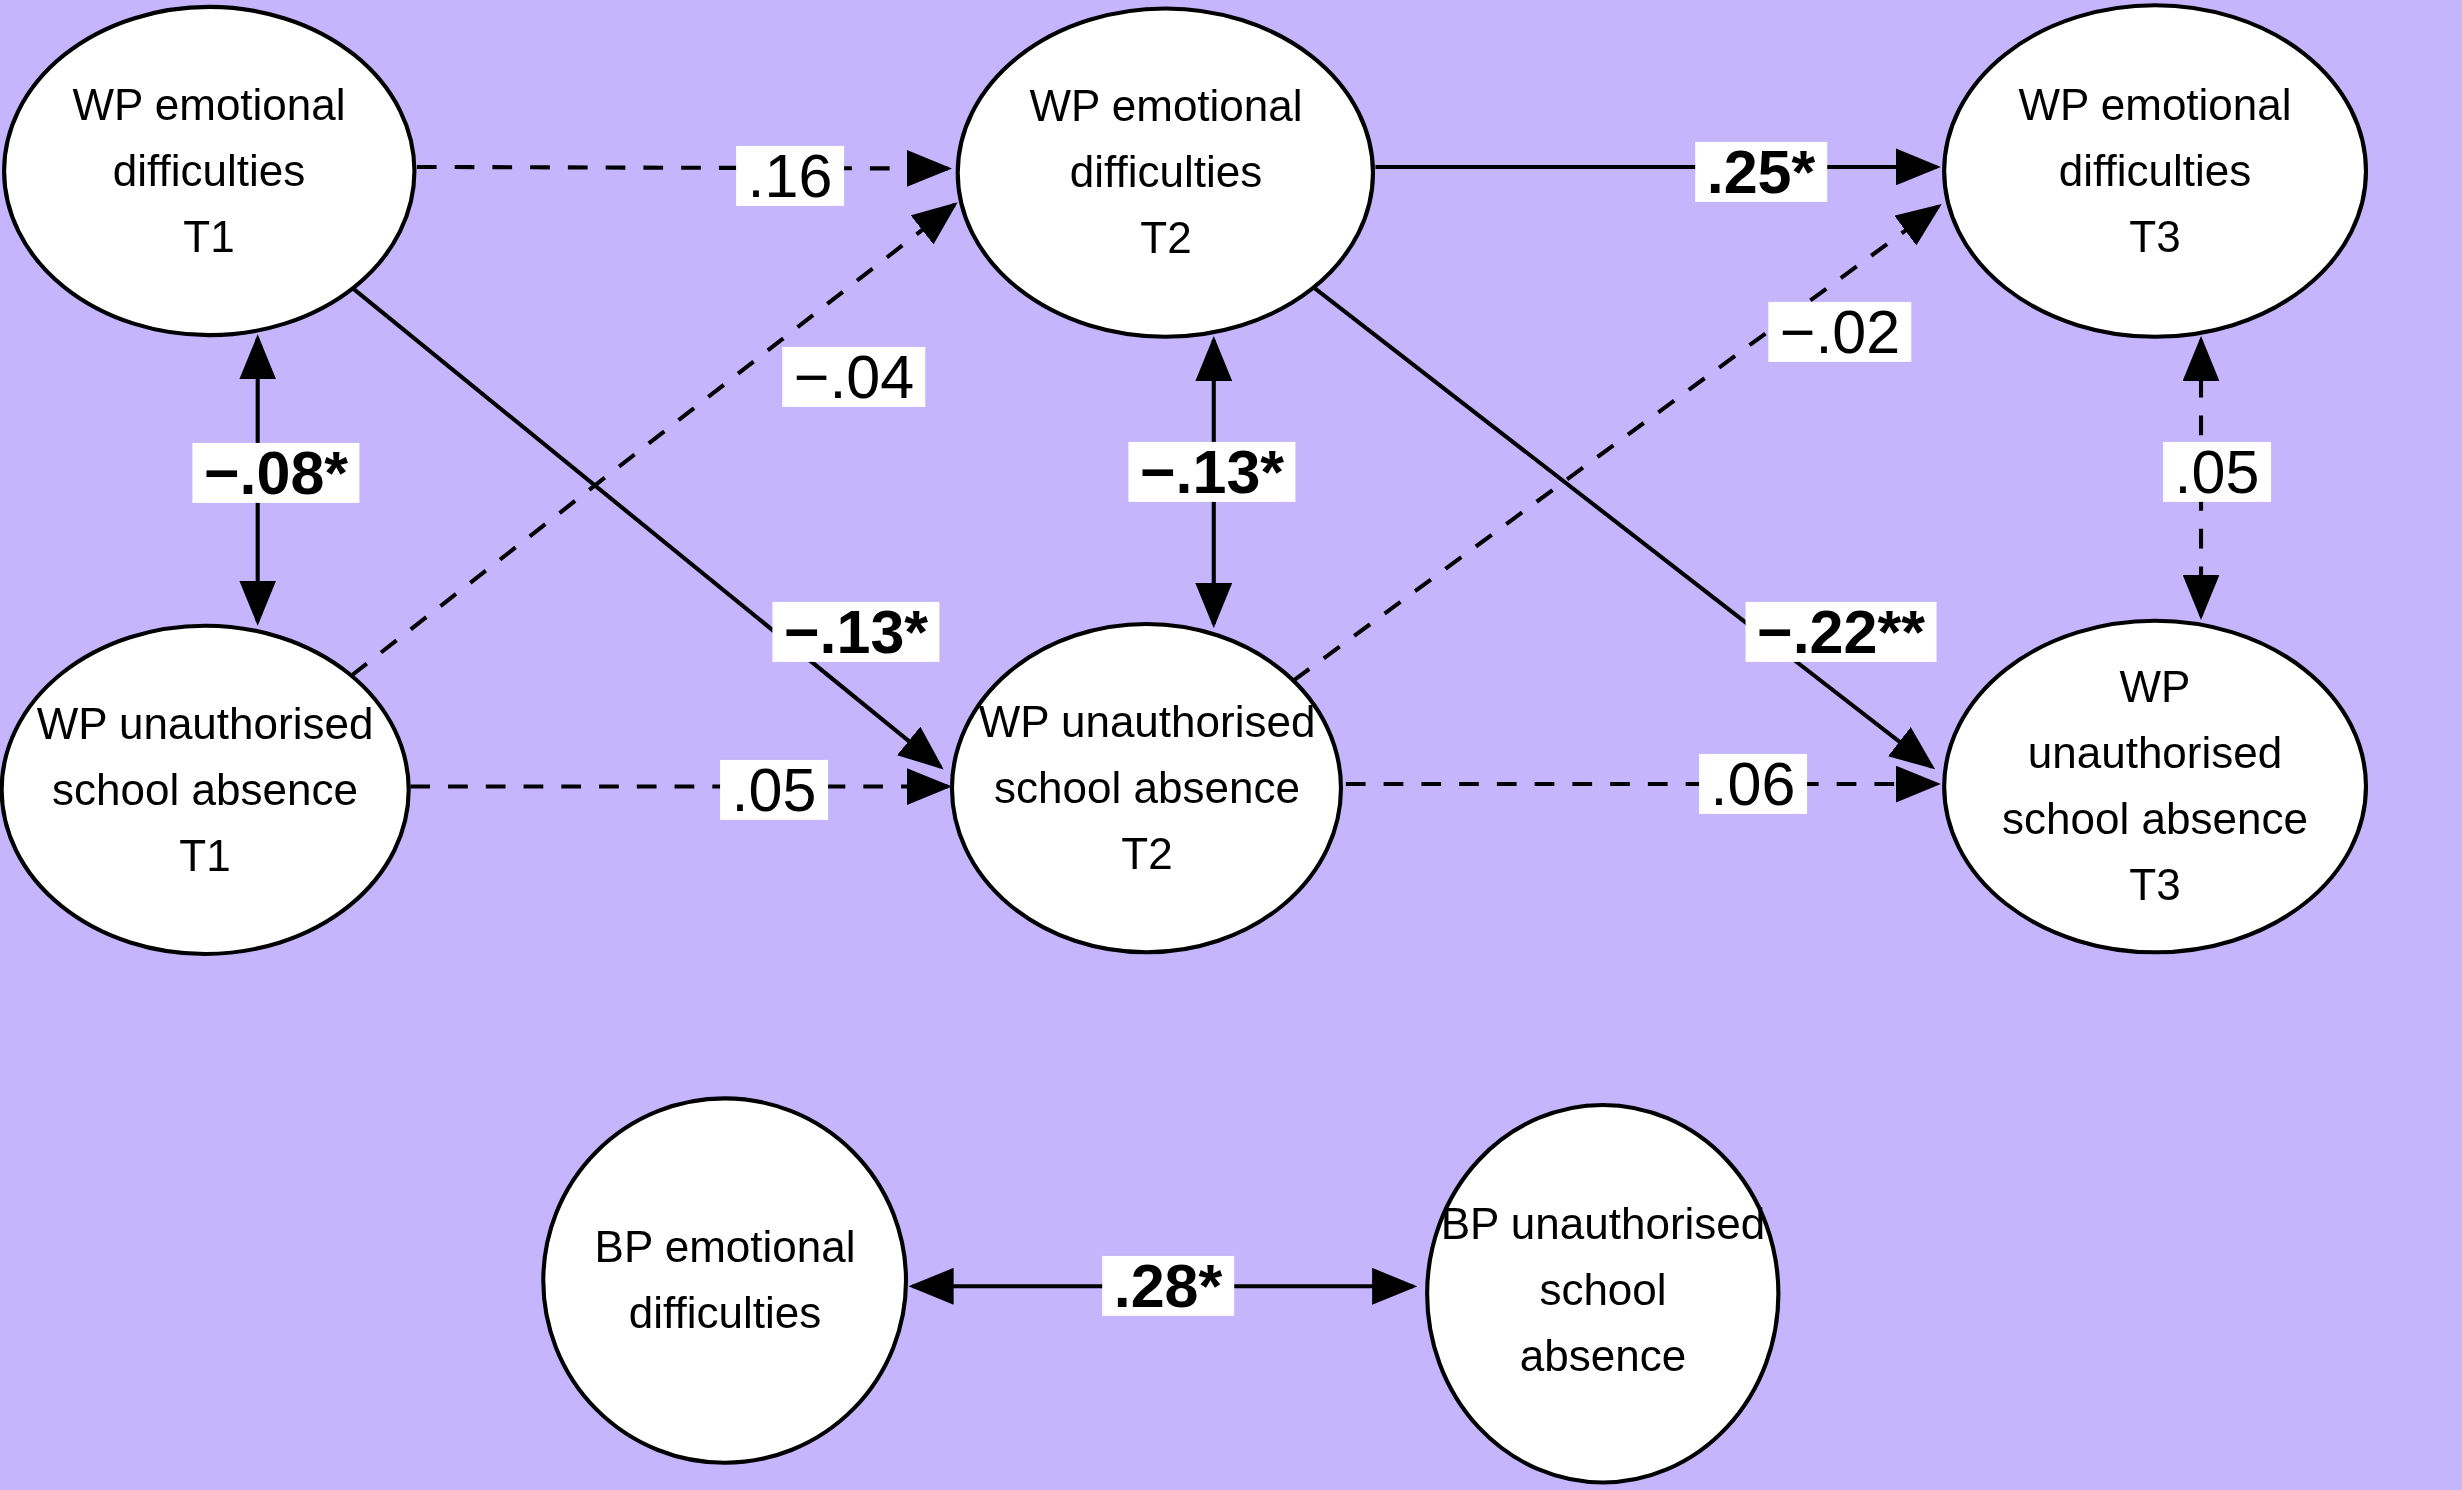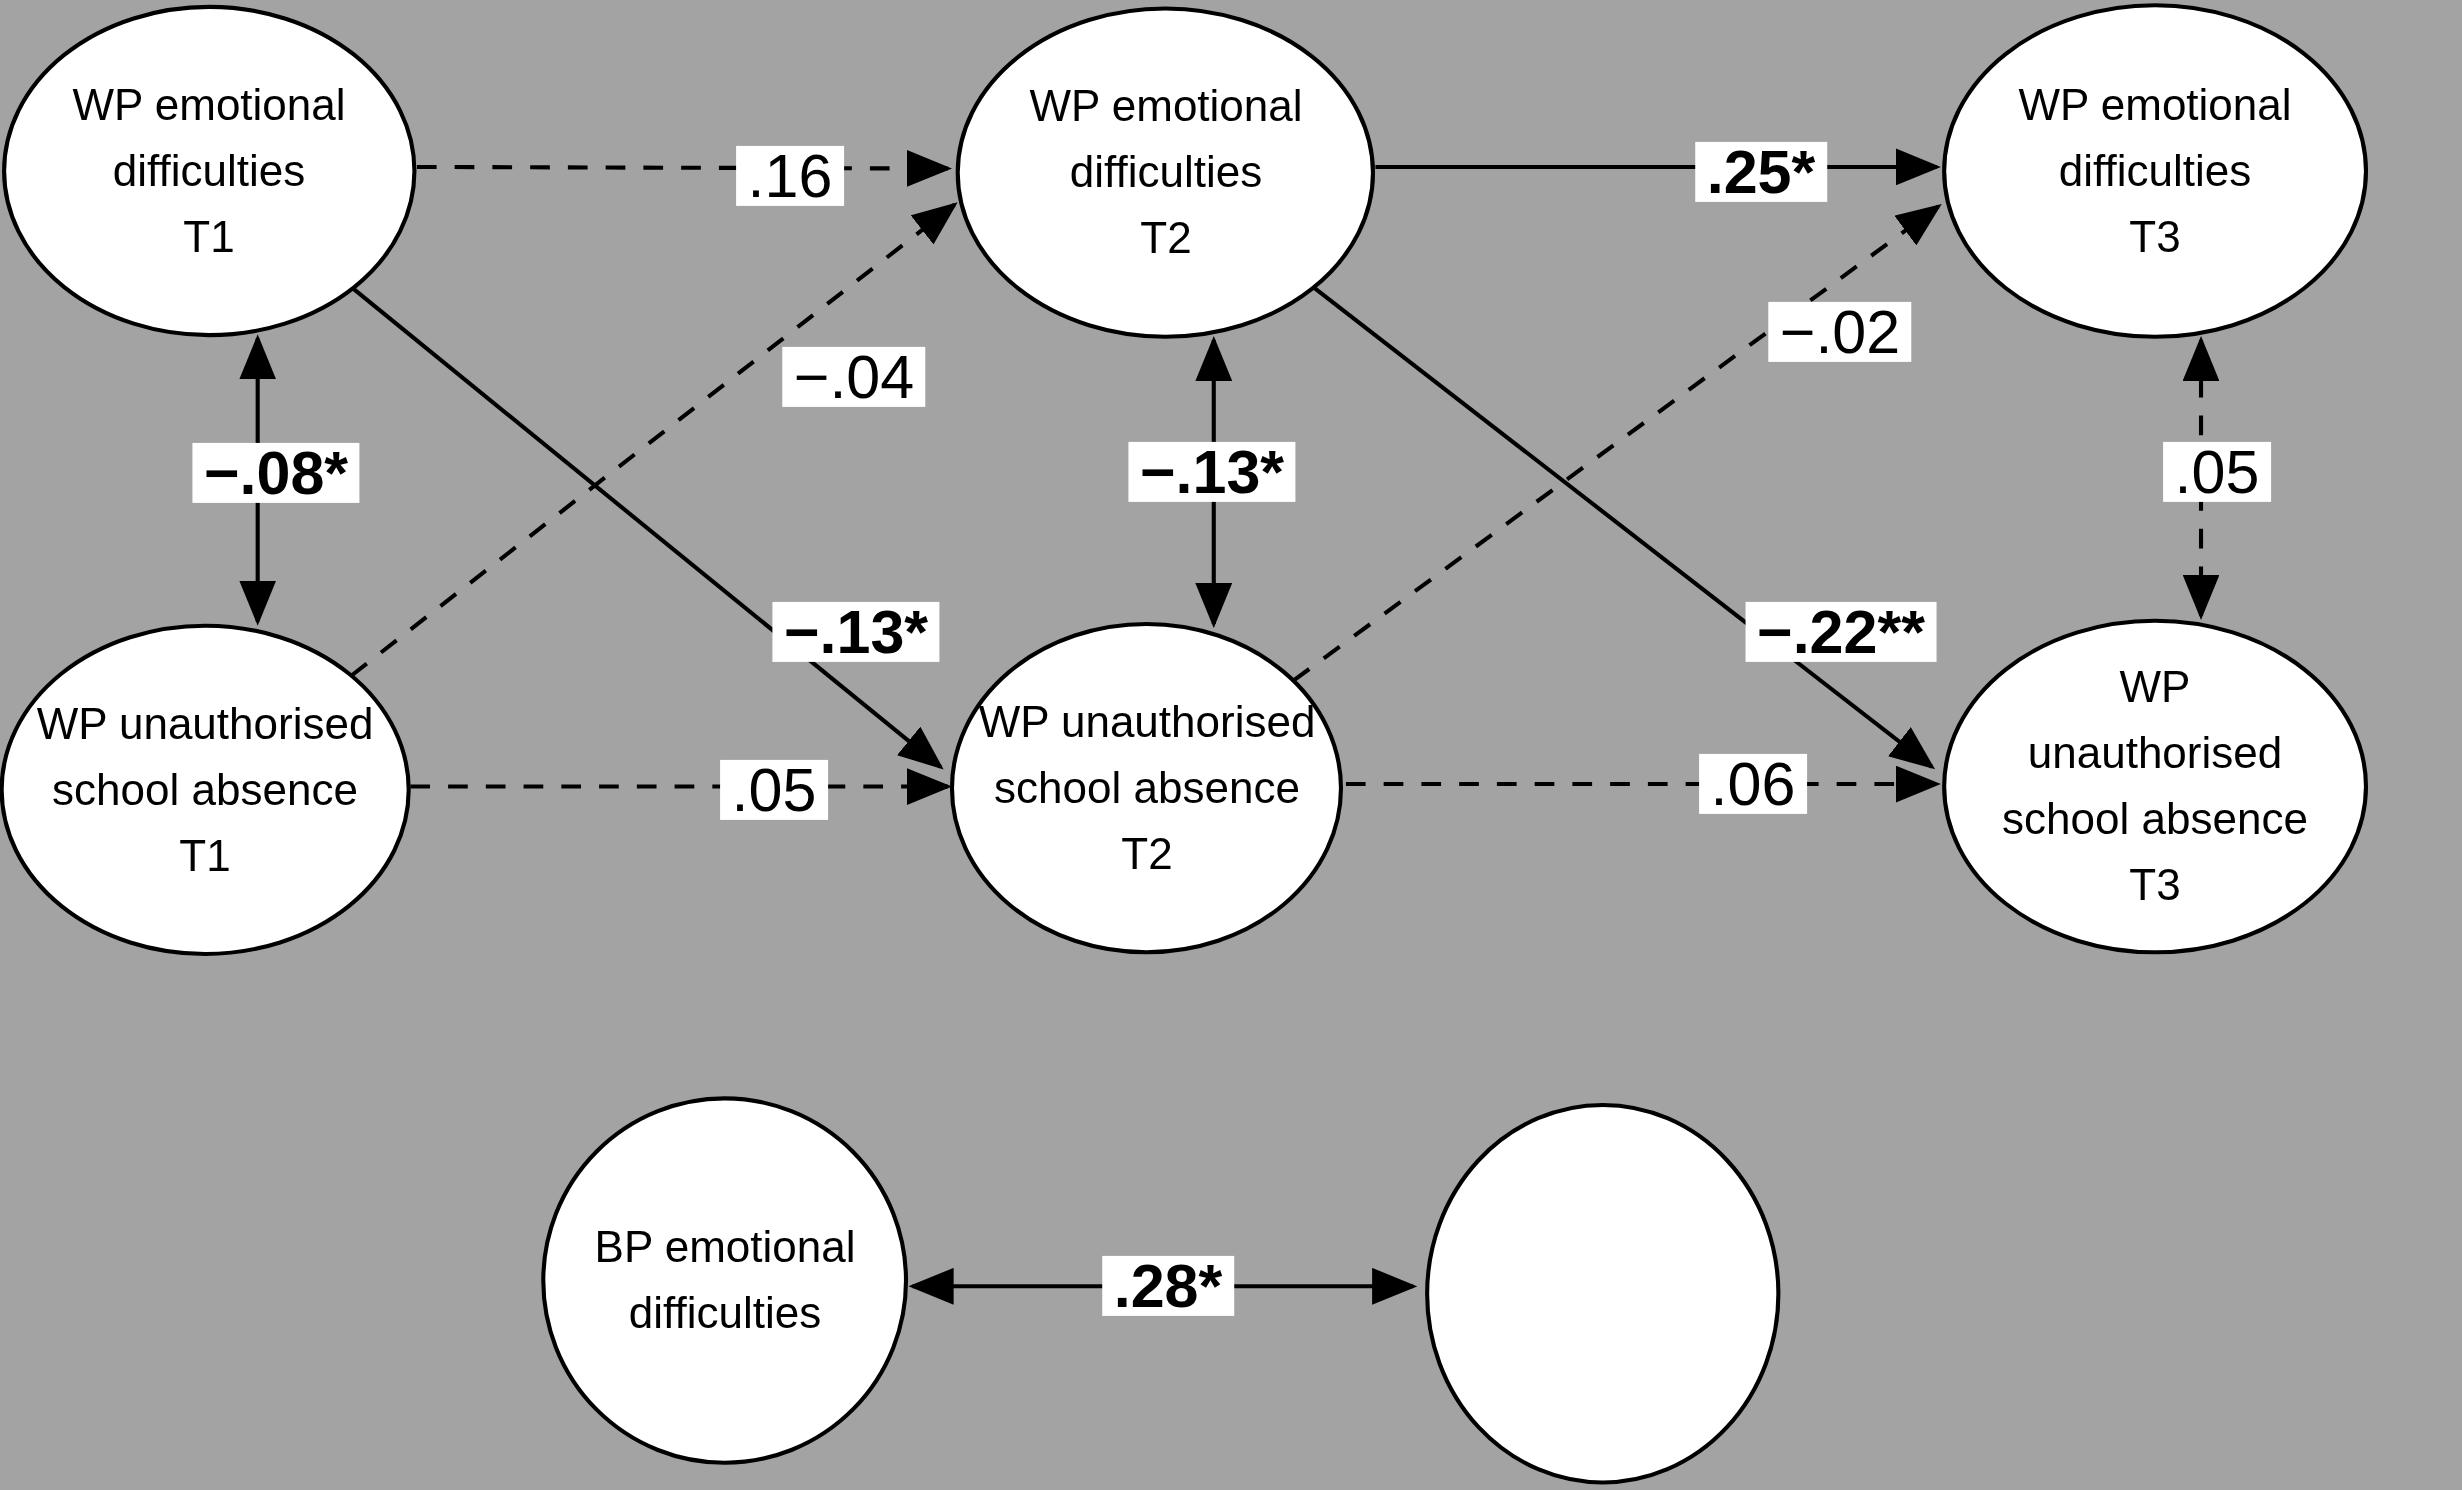--- a/index.html
+++ b/index.html
@@ -1,17 +1,17 @@
 <!DOCTYPE html>
 <html style="font-size:13px"><head>
 <meta charset="utf-8">
 <style>
   html,body{margin:0;padding:0;background:#ffffff;}
   .stage{
-    position:relative;width:2462px;height:1491px;background:#a3a3a3;
+    position:relative;width:2462px;height:1491px;background:#c4b5fd;
     font-family:"Liberation Sans",sans-serif;color:#000;overflow:hidden;
   }
   .stage svg{position:absolute;left:0;top:0;}
   .node-label{
     position:absolute;transform:translate(-50%,-50%);
     text-align:center;font-size:44px;line-height:66px;
     white-space:pre-line;color:#000;pointer-events:none;
   }
   .coef{
     position:absolute;transform:translate(-50%,-50%);
@@ -84,20 +84,23 @@
 school absence
 T1</div>
   <div class="node-label" style="left:1147px;top:788px;">WP unauthorised
 school absence
 T2</div>
   <div class="node-label" style="left:2155px;top:786px;">WP unauthorised
 school absence
 T3</div>
   <div class="node-label" style="left:725px;top:1280px;">BP emotional
 difficulties</div>
+  <div class="node-label" style="left:1603px;top:1290px;">BP unauthorised
+school
+absence</div>
 
   <div class="coef" style="left:790px;top:176px;">.16</div>
   <div class="coef" style="left:774px;top:790px;">.05</div>
   <div class="coef bold" style="left:1761px;top:172px;">.25*</div>
   <div class="coef" style="left:1753px;top:784px;text-align:center;">.06</div>
   <div class="coef bold" style="left:276px;top:473px;">−.08*</div>
   <div class="coef bold" style="left:1212px;top:472px;">−.13*</div>
   <div class="coef" style="left:2217px;top:472px;">.05</div>
   <div class="coef bold" style="left:856px;top:632px;">−.13*</div>
   <div class="coef" style="left:854px;top:353px;margin-top:24px;">−.04</div>

